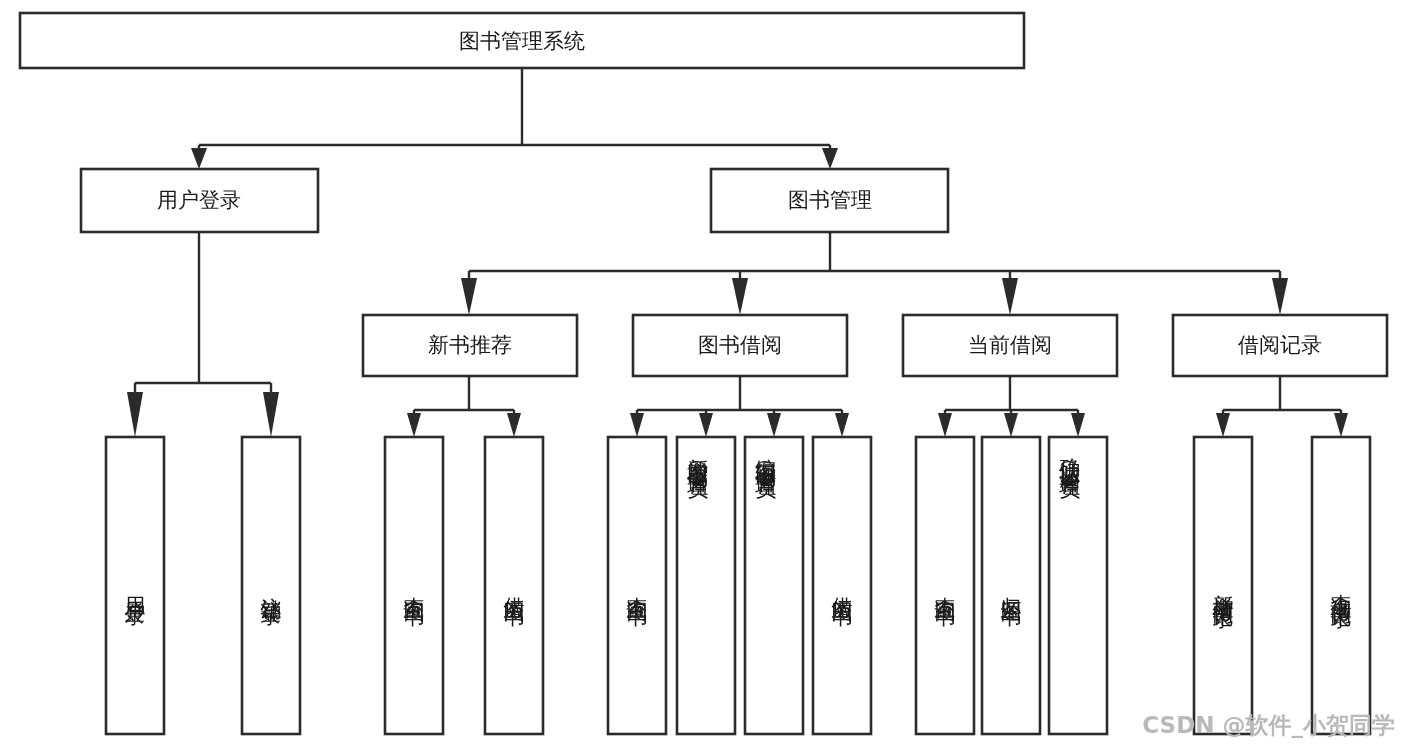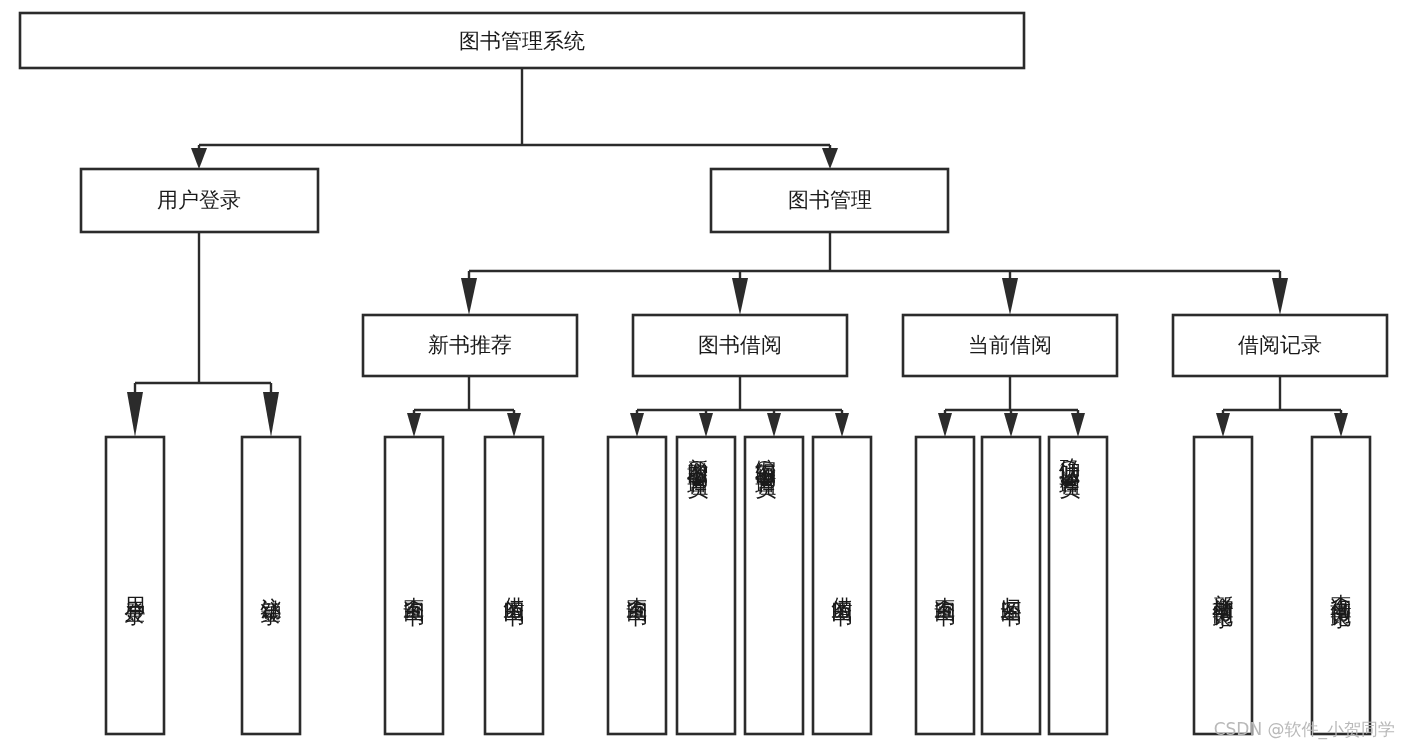--- a/index.html
+++ b/index.html
@@ -53,24 +53,25 @@
     writing-mode: vertical-rl;
     text-orientation: upright;
     text-anchor: middle;
     letter-spacing: 3px;
   }
   .watermark {
     position: absolute;
     right: 10px;
     bottom: 6px;
     font-family: "DejaVu Sans", "Liberation Sans", sans-serif;
-    font-size: 17px;
+    font-size: 23px;
     color: #b9b9b9;
     white-space: nowrap;
     user-select: none;
+    font-weight: bold;
   }
 </style>
 </head>
 <body>
 
 <div id="diagram-root">
 
   <svg class="flow" viewBox="0 0 1405 747" xmlns="http://www.w3.org/2000/svg">
 
     <g>

